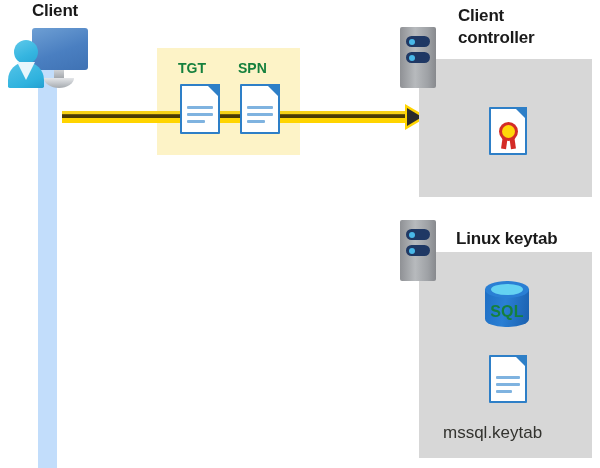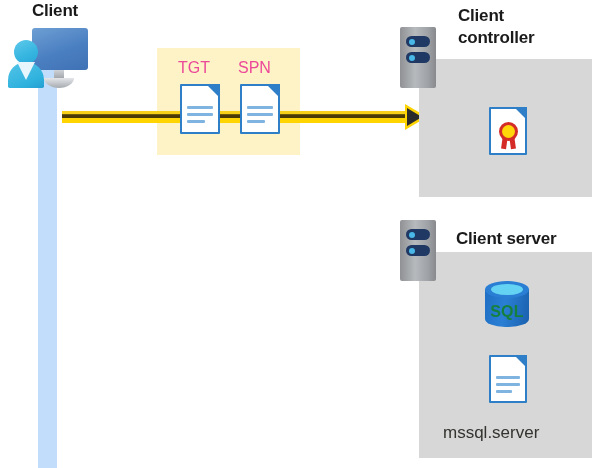--- a/index.html
+++ b/index.html
@@ -23,24 +23,25 @@
     position: absolute;
     font-weight: bold;
     color: #1a1a1a;
     font-size: 17px;
     line-height: 22px;
     letter-spacing: -0.2px;
     white-space: pre-line;
   }
   .plain-label {
     position: absolute;
-    color: #ec4899;
-    font-size: 16px;
+    color: #15803d;
+    font-size: 14px;
     line-height: 20px;
     white-space: nowrap;
+    font-weight: bold;
   }
   .doc-label {
     position: absolute;
     color: #33332f;
     font-size: 17px;
     line-height: 20px;
     white-space: nowrap;
   }
 
   
@@ -261,33 +262,33 @@
 
   <div class="zone-panel" style="left:419px; top:252px; width:173px; height:206px;"></div>
 
   <div class="rack" style="left:400px; top:220px; width:36px; height:61px;">
     <div class="rack-pill" style="left:6px; top:9px; width:24px; height:11px;"></div>
     <div class="rack-dot" style="left:9px; top:12px; width:6px; height:6px;"></div>
     <div class="rack-pill" style="left:6px; top:25px; width:24px; height:11px;"></div>
     <div class="rack-dot" style="left:9px; top:28px; width:6px; height:6px;"></div>
   </div>
 
-  <div class="hdr" style="left:456px; top:228px;">Client server</div>
+  <div class="hdr" style="left:456px; top:228px;">Linux keytab</div>
 
   <div class="db-icon" style="left:483px; top:281px; width:48px; height:52px;">
     <div class="db-body" style="left:2px; top:8px; width:44px; height:38px;"></div>
     <div class="db-top-outer" style="left:2px; top:0px; width:44px; height:17px;"></div>
     <div class="db-top-inner" style="left:8px; top:3px; width:32px; height:11px;"></div>
     <div class="db-text" style="left:0px; top:22px;">SQL</div>
   </div>
 
   <div class="file-icon" style="left:489px; top:355px; width:38px; height:48px;">
     <div class="file-body" style="width:38px; height:48px; border-radius:1px;"></div>
     <div style="position:absolute; right:0; top:0; width:0; height:0;
                 border-left:13px solid transparent; border-top:13px solid #2e7fc7;"></div>
     <div class="file-line" style="left:7px; top:21px; width:24px; height:3px;"></div>
     <div class="file-line" style="left:7px; top:28px; width:24px; height:3px;"></div>
     <div class="file-line" style="left:7px; top:35px; width:16px; height:3px;"></div>
   </div>
 
-  <div class="doc-label" style="left:443px; top:423px;">mssql.server</div>
+  <div class="doc-label" style="left:443px; top:423px;">mssql.keytab</div>
 
 </div>
 
 </body></html>

